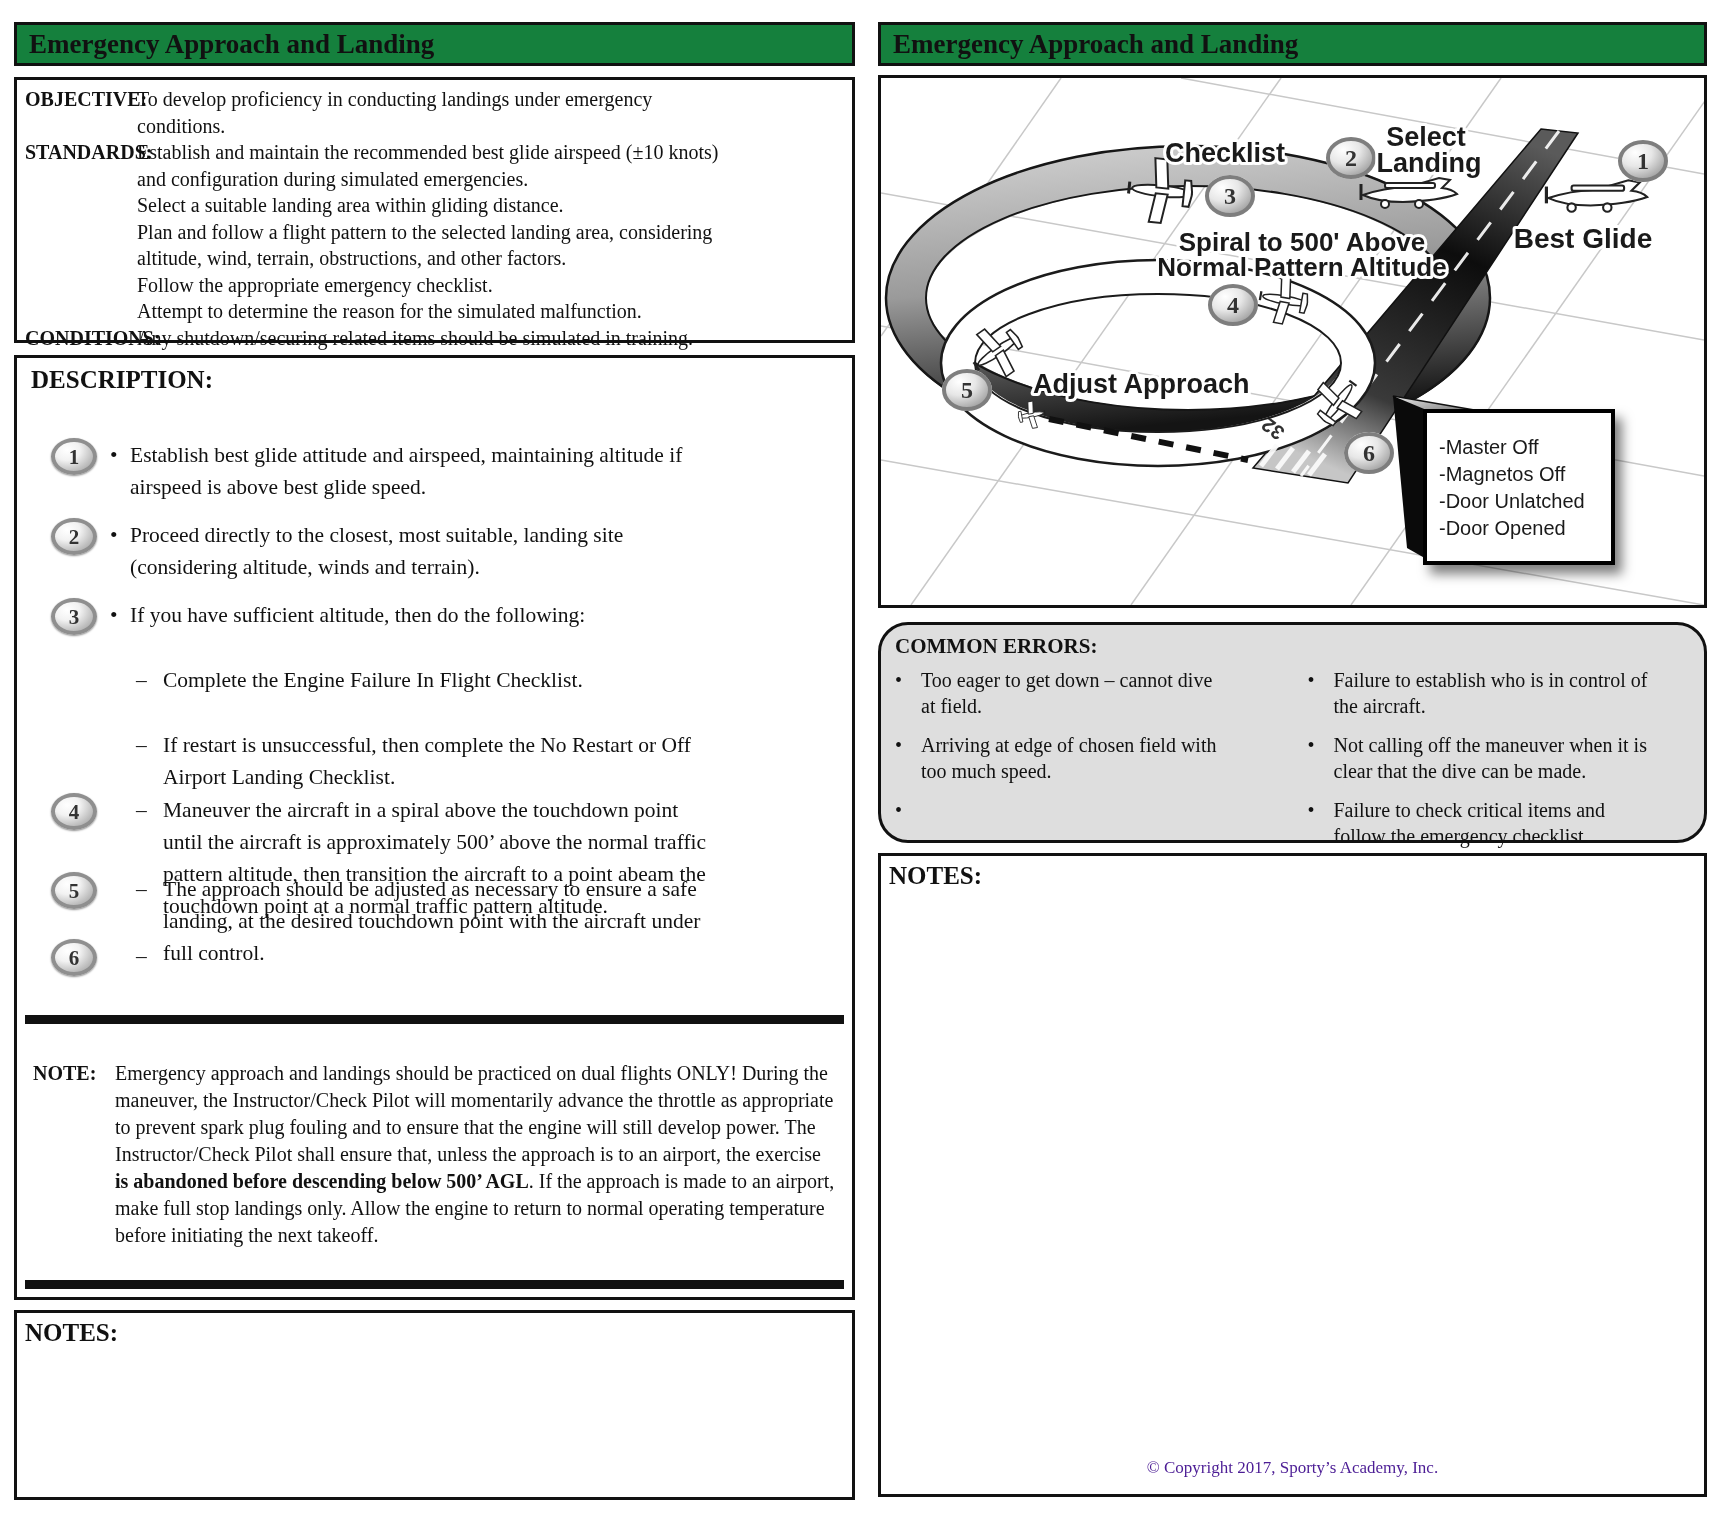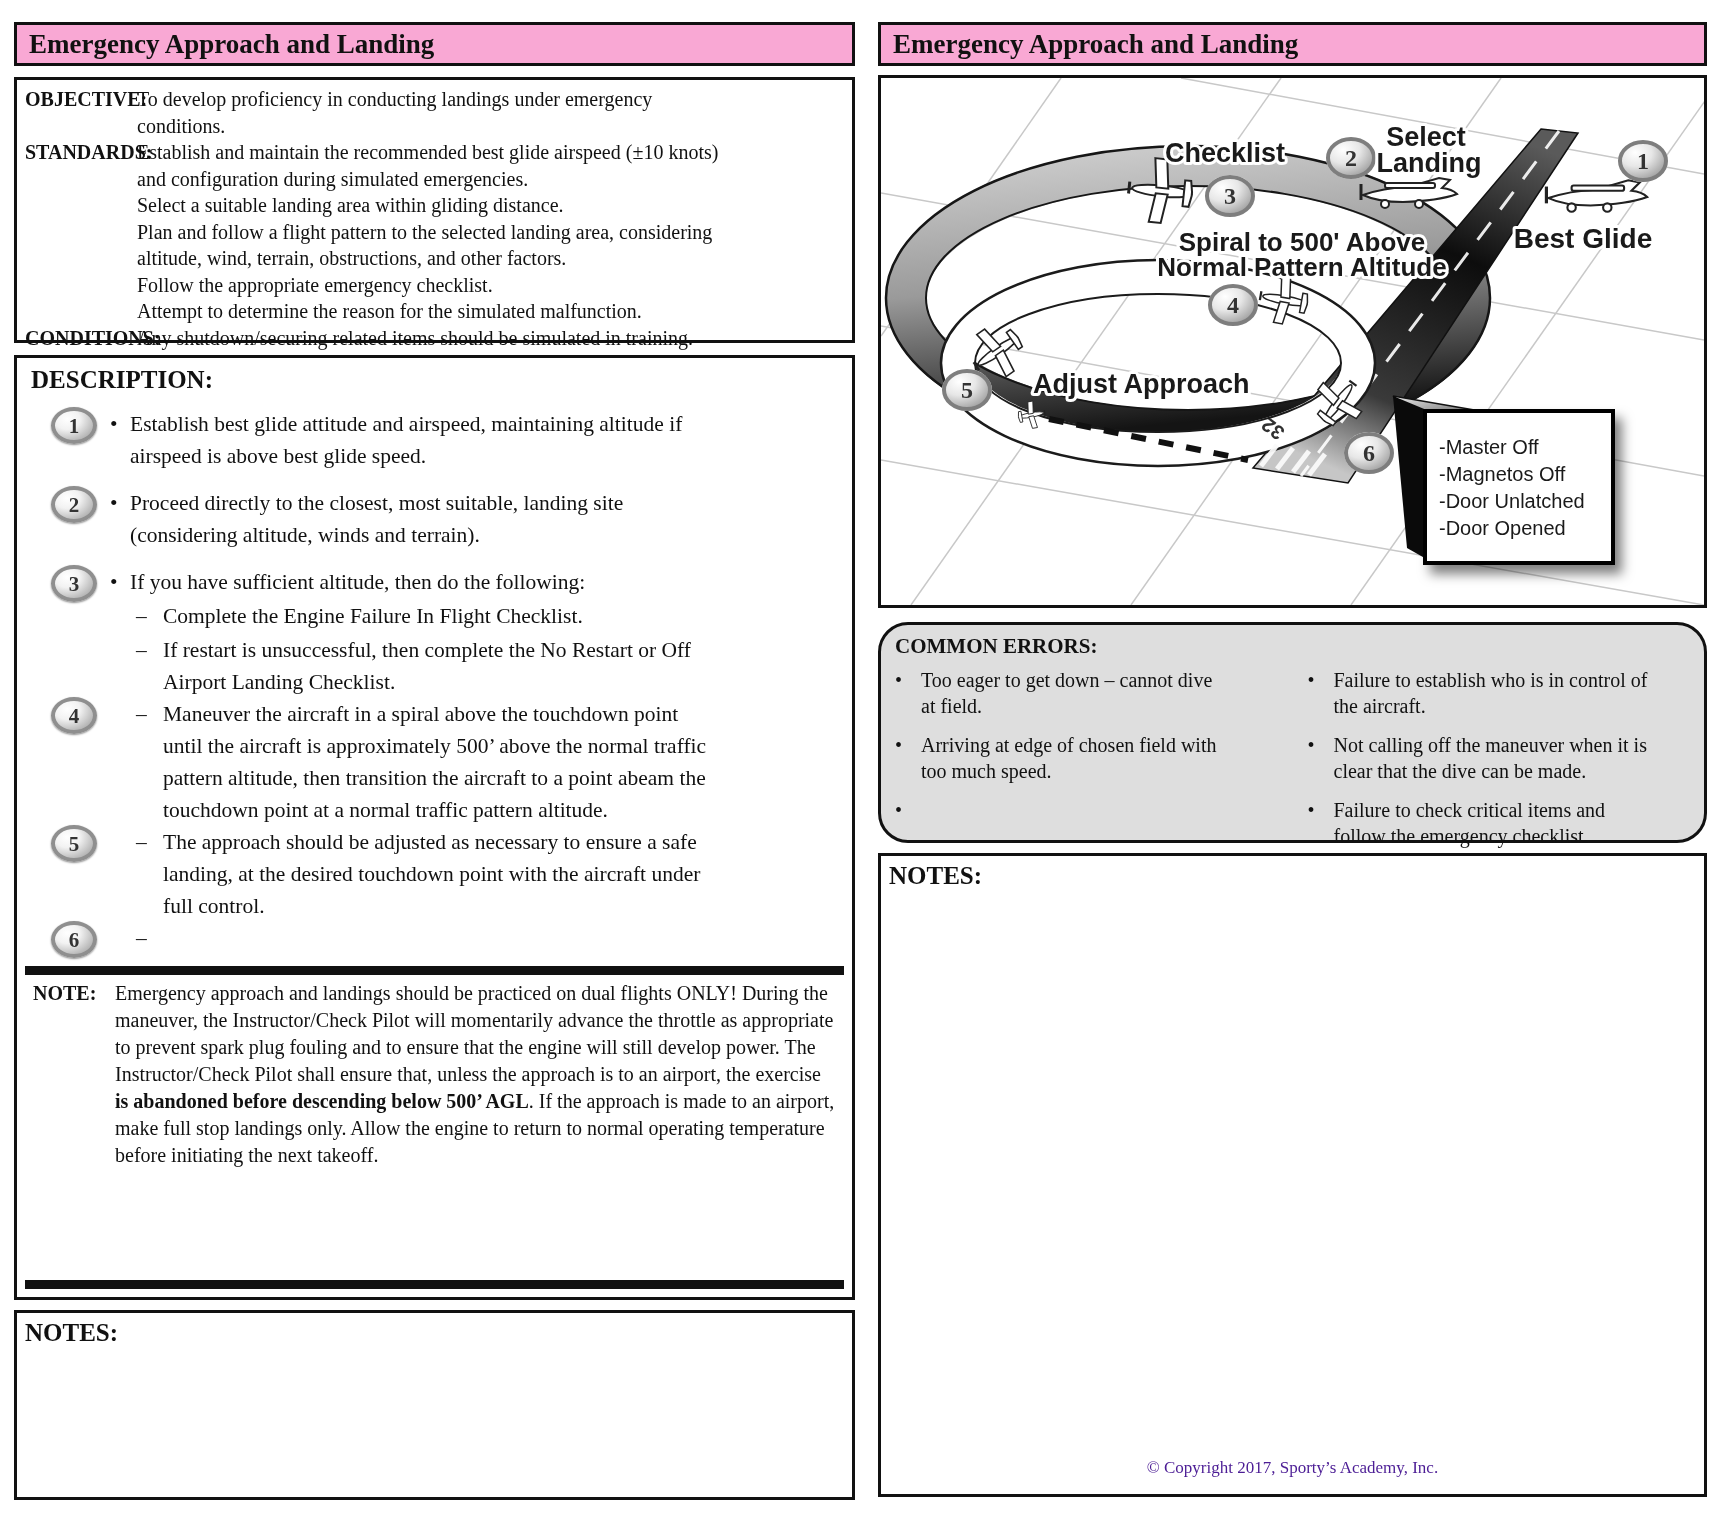--- a/index.html
+++ b/index.html
@@ -1,18 +1,18 @@
 <!DOCTYPE html>
 <html><head>
 <meta charset="utf-8">
 <style>
   html,body{margin:0;padding:0;background:#ffffff;}
   .page{position:relative;width:1731px;height:1525px;background:#fff;
         font-family:"Liberation Serif", serif;color:#111;}
-  .titlebar{position:absolute;height:38px;background:#f9a8d4;border:3px solid #111;
+  .titlebar{position:absolute;height:38px;background:#15803d;border:3px solid #111;
             font-size:27px;font-weight:bold;line-height:38px;padding-left:12px;}
   .box{position:absolute;border:3px solid #111;background:#fff;box-sizing:border-box;}
 
   
   .obj-box{padding:6px 8px 4px 8px;font-size:20px;line-height:26.5px;}
   .obj-row{display:flex;}
   .obj-label{width:112px;flex:none;font-weight:bold;}
   .obj-text{flex:1;white-space:pre-line;}
 
   .desc-box{display:flex;flex-direction:column;padding:6px 10px 8px 10px;}
@@ -80,21 +80,21 @@
 altitude, wind, terrain, obstructions, and other factors.
 Follow the appropriate emergency checklist.
 Attempt to determine the reason for the simulated malfunction.</span>
     </div>
     <div class="obj-row">
       <span class="obj-label">CONDITIONS:</span>
       <span class="obj-text">Any shutdown/securing related items should be simulated in training.</span>
     </div>
   </div>
 
-  <div class="box desc-box" style="left:14px;top:355px;width:841px;height:945px;">
+  <div class="box desc-box" style="left:14px;top:355px;width:841px;height:945px;gap:31px;">
     <div class="desc-heading">DESCRIPTION:</div>
 
     <div class="d-item lvl1 gap">
       <span class="ball">
           <span>1</span>
         </span>
       <span class="marker">•</span>
       <div class="d-text">Establish best glide attitude and airspeed, maintaining altitude if
 airspeed is above best glide speed.</div>
     </div>

